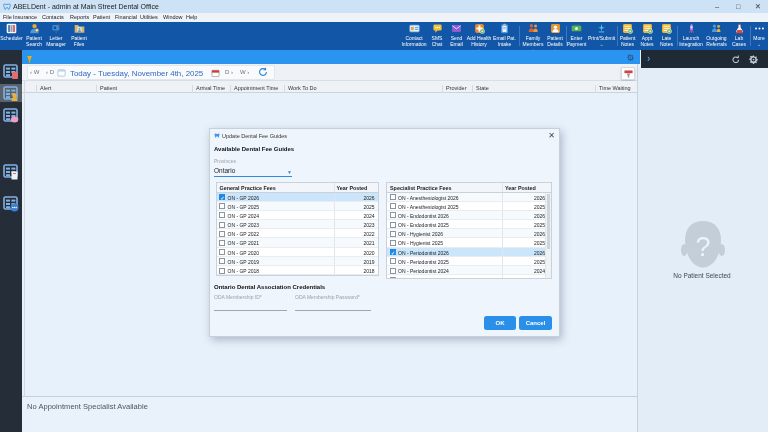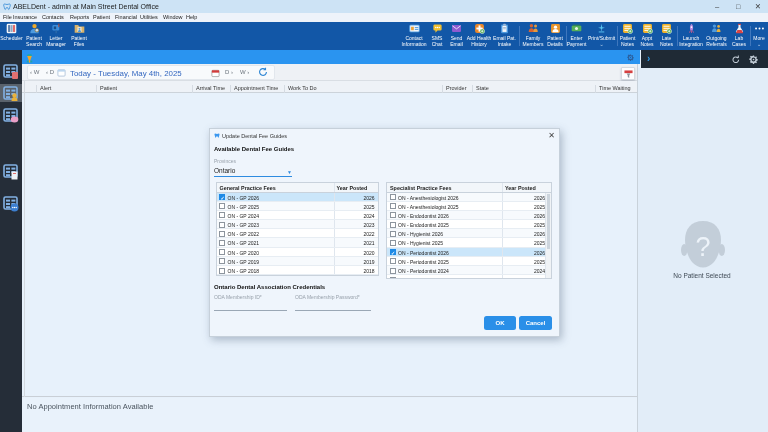--- a/index.html
+++ b/index.html
@@ -283,21 +283,21 @@
     </svg>
 </div>
 <div id="navrow" class="abs">
   <div class="abs" style="left:5px;top:1px;width:248px;height:15px;background:#f8fafc;border:1px solid #e2e7ed;border-radius:2px;"></div>
   <span class="abs" style="left:8px;top:5px">‹ W</span>
   <span class="abs" style="left:24px;top:5px">‹ D</span>
   <svg class="abs" style="left:34.5px;top:3.5px" width="9" height="9" viewBox="0 0 10 10">
       <rect x="1" y="2" width="8" height="7" rx="1" fill="#ffffff" stroke="#9fb8d4" stroke-width=".8"></rect>
       <rect x="1" y="2" width="8" height="2" fill="#bcd6ef"></rect>
     </svg>
-  <span id="todaytxt">Today - Tuesday, May 4th, 2025</span>
+  <span id="todaytxt">Today - Tuesday, November 4th, 2025</span>
   <svg class="abs" style="left:189px;top:3.5px" width="9" height="10" viewBox="0 0 10 10">
       <rect x="1" y="2" width="8" height="7" rx="1" fill="#fff" stroke="#888" stroke-width=".7"></rect>
       <rect x="1" y="2" width="8" height="2.6" fill="#d23b3b"></rect>
     </svg>
   <span class="abs" style="left:203px;top:5px">D ›</span>
   <span class="abs" style="left:218px;top:5px">W ›</span>
   <svg class="abs" style="left:236px;top:3px" width="10" height="10" viewBox="0 0 16 16">
       <path d="M13.5 8a5.5 5.5 0 1 1-1.6-3.9M12 1v3.3H8.7" fill="none" stroke="#2e86d4" stroke-width="1.8"></path>
     </svg>
   <div class="abs" style="left:599px;top:3px;width:14px;height:13px;background:#fdfdfe;border:1px solid #d4dae0;border-radius:1px;box-shadow:0 1px 2px rgba(120,130,145,.4);">
@@ -313,21 +313,21 @@
   <div class="hc" style="left:170px;width:38px">Arrival Time</div>
   <div class="hc" style="left:208px;width:54px">Appointment Time</div>
   <div class="hc" style="left:262px;width:158px">Work To Do</div>
   <div class="hc" style="left:420px;width:30px">Provider</div>
   <div class="hc" style="left:450px;width:123px">State</div>
   <div class="hc" style="left:573px;width:43px">Time Waiting</div>
 </div>
 <div id="schedbody" class="abs"></div>
 <div class="abs" style="left:24px;top:81px;width:1px;height:316px;background:#d3d9df;"></div>
 <div id="noappt" class="abs">
-    <span>No Appointment Information Available</span>
+    <span>No Appointment Specialist Available</span>
   </div>
 
 <div id="rborder" class="abs"></div>
 <div id="rpanelhead" class="abs">
   <span class="abs" style="left:6px;top:2.5px;color:#2e9be8;font-size:10px;font-weight:bold;">›</span>
   <svg class="abs" style="right:28px;top:5px" width="9" height="9" viewBox="0 0 16 16">
       <path d="M12.5 5.5a5 5 0 1 0 1 3M13 1v3.5H9.5" fill="none" stroke="#c2ccd6" stroke-width="1.8"></path>
     </svg>
   <svg class="abs" style="right:10px;top:5px" width="9" height="9" viewBox="0 0 16 16">
       <path fill="#c2ccd6" d="M8 4.5a3.5 3.5 0 1 0 0 7 3.5 3.5 0 0 0 0-7zm0 2a1.5 1.5 0 1 1 0 3 1.5 1.5 0 0 1 0-3zM6.9 1h2.2l.3 1.8 1.7.7L12.6 2.4 14.2 4l-1.1 1.5.7 1.7 1.8.3v2.2l-1.8.3-.7 1.7 1.1 1.5-1.6 1.6-1.5-1.1-1.7.7-.3 1.8H6.9l-.3-1.8-1.7-.7-1.5 1.1L1.8 12l1.1-1.5-.7-1.7-1.8-.3V6.3l1.8-.3.7-1.7L1.8 2.8 3.4 1.2l1.5 1.1 1.7-.7z"></path>

